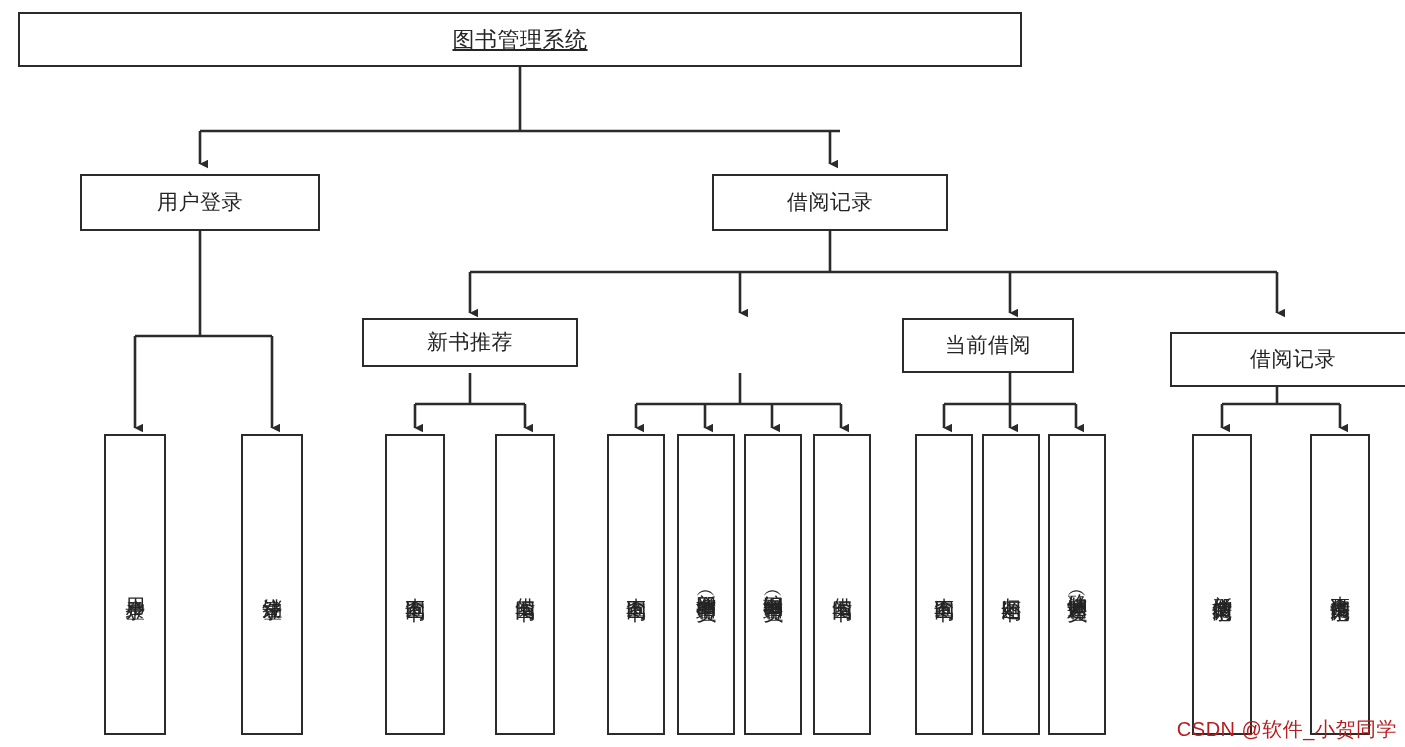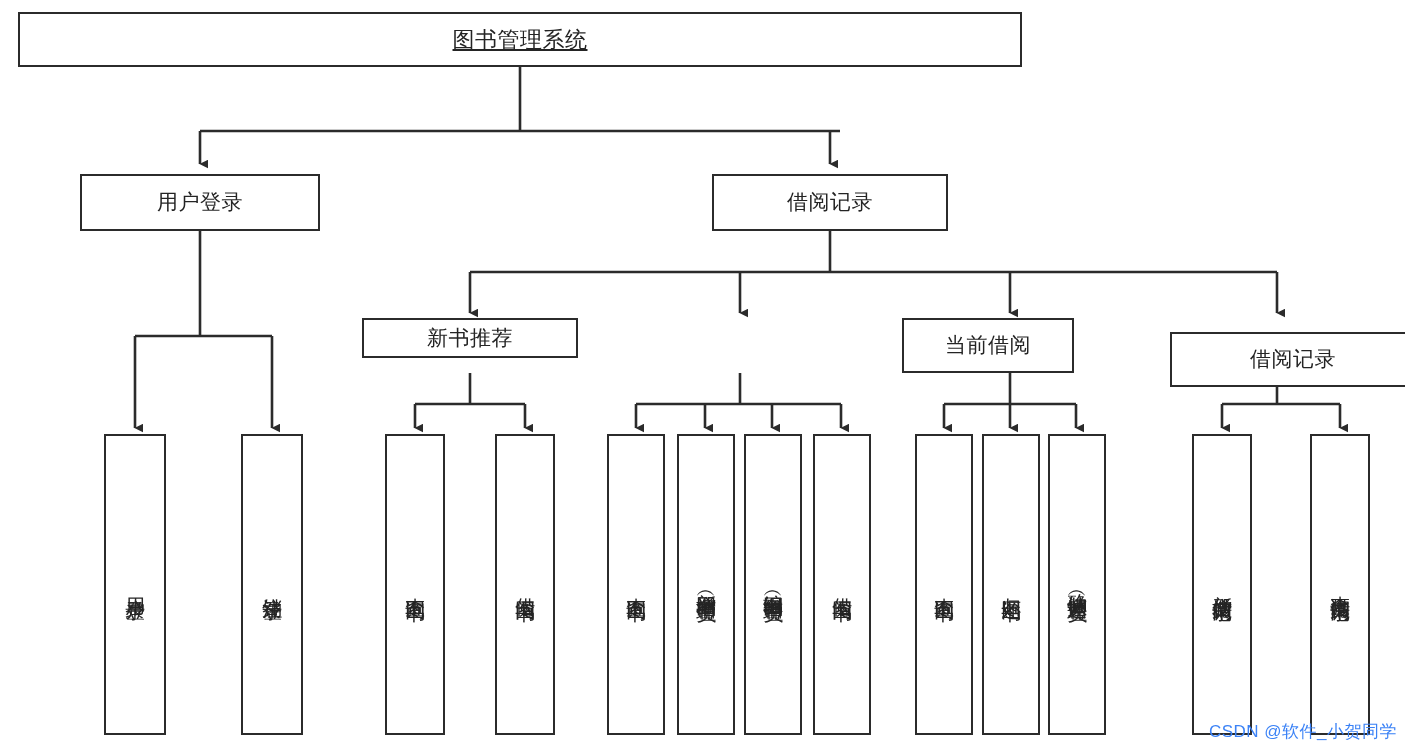--- a/index.html
+++ b/index.html
@@ -56,22 +56,22 @@
     line-height: 1.28;
     letter-spacing: 1.5px;
     white-space: normal;
     max-height: 100%;
     text-align: center;
   }
   #watermark {
     position: absolute;
     right: 8px;
     bottom: 4px;
-    font-size: 17px;
-    color: #3b82f6;
+    font-size: 20px;
+    color: #b91c1c;
     letter-spacing: 0.5px;
     white-space: nowrap;
     user-select: none;
   }
 </style>
 </head>
 <body>
 
 <div id="diagram-root">
 
@@ -143,21 +143,21 @@
     <span class="node-label">图书管理系统</span>
   </div>
 
   <div class="node level2" style="left:80px; top:174px; width:240px; height:57px;">
     <span class="node-label">用户登录</span>
   </div>
   <div class="node level2" style="left:712px; top:174px; width:236px; height:57px;">
     <span class="node-label">借阅记录</span>
   </div>
 
-  <div class="node level2" style="left:362px; top:318px; width:216px; height:40px;">
+  <div class="node level2" style="left:362px; top:318px; width:216px; height:49px;">
     <span class="node-label">新书推荐</span>
   </div>
   <div class="node level2" style="left:902px; top:318px; width:172px; height:55px;">
     <span class="node-label">当前借阅</span>
   </div>
   <div class="node level2" style="left:1170px; top:332px; width:246px; height:55px;">
     <span class="node-label">借阅记录</span>
   </div>
 
   <div class="node leaf" style="left:104px; top:434px; width:62px; height:301px;">

